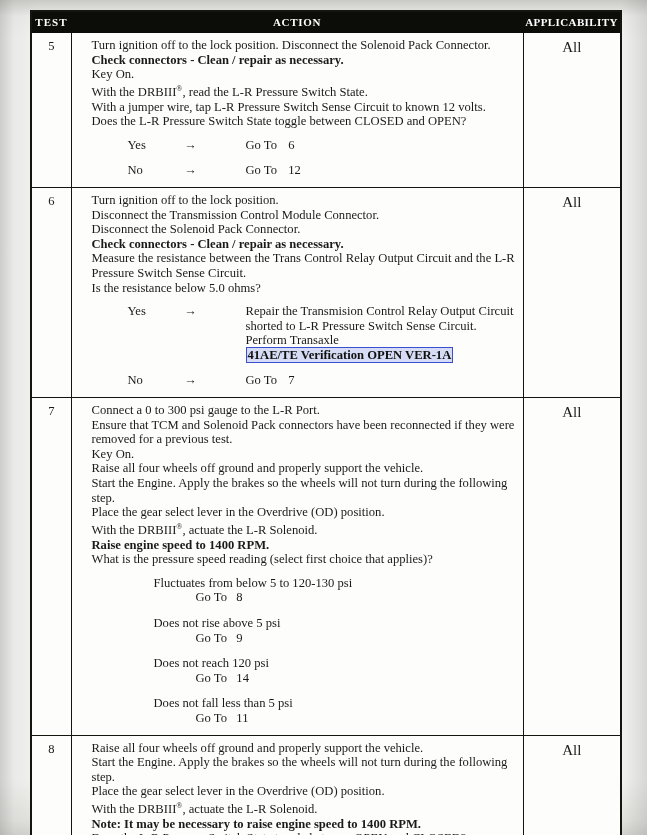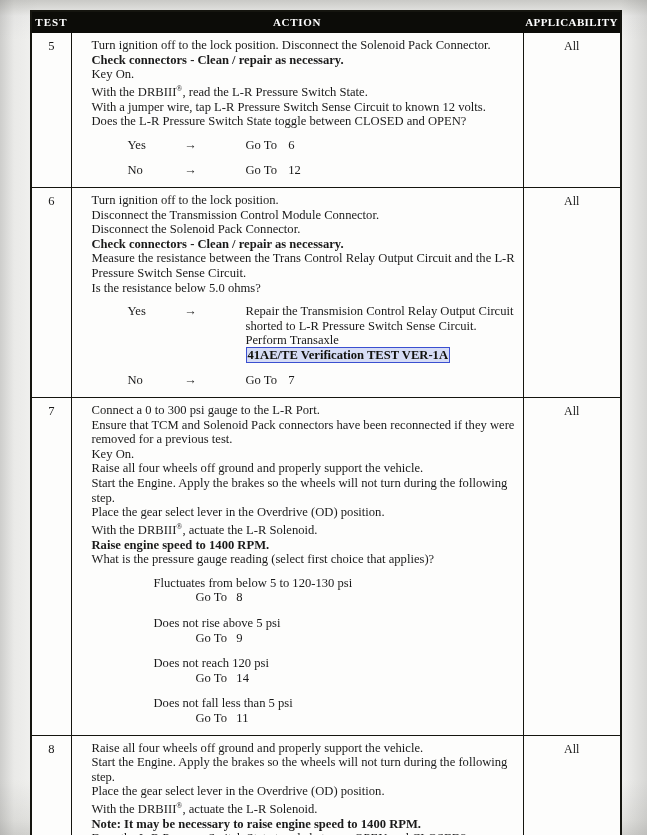--- a/index.html
+++ b/index.html
@@ -78,21 +78,21 @@
   tbody tr:first-child td { border-top: none; }
   tbody td:last-child { border-right: none; }
 
   td.test-no {
     text-align: center;
     font-size: 12.5px;
     padding: 6px 0 0 0;
   }
   td.appl {
     text-align: center;
-    font-size: 12px;
+    font-size: 15px;
     padding: 6px 0 0 0;
   }
   td.action {
     padding: 5px 7px 7px 20px;
     font-size: 12.6px;
     line-height: 14.6px;
   }
 
   .step { margin: 0; }
   .step.b { font-weight: bold; }
@@ -190,21 +190,21 @@
             <div class="step">Disconnect the Solenoid Pack Connector.</div>
             <div class="step b">Check connectors - Clean / repair as necessary.</div>
             <div class="step">Measure the resistance between the Trans Control Relay Output Circuit and the L-R Pressure Switch Sense Circuit.</div>
             <div class="step">Is the resistance below 5.0 ohms?</div>
             <div class="answers">
               <div class="ans-row">
                 <span class="ans-label">Yes</span>
                 <span class="ans-arrow">→</span>
                 <span class="ans-text">
                   <span class="cont">Repair the Transmision Control Relay Output Circuit shorted to L-R Pressure Switch Sense Circuit.</span>
-                  <span class="cont">Perform Transaxle <a class="xref" href="#">41AE/TE Verification TEST VER-1A</a></span>
+                  <span class="cont">Perform Transaxle <a class="xref" href="#">41AE/TE Verification OPEN VER-1A</a></span>
                 </span>
               </div>
               <div class="ans-row">
                 <span class="ans-label">No</span>
                 <span class="ans-arrow">→</span>
                 <span class="ans-text"><span class="goto-lbl">Go To</span><span> 7</span></span>
               </div>
             </div>
           </td>
           <td class="appl">All</td>
@@ -213,21 +213,21 @@
           <td class="test-no">7</td>
           <td class="action">
             <div class="step">Connect a 0 to 300 psi gauge to the L-R Port.</div>
             <div class="step">Ensure that TCM and Solenoid Pack connectors have been reconnected if they were removed for a previous test.</div>
             <div class="step">Key On.</div>
             <div class="step">Raise all four wheels off ground and properly support the vehicle.</div>
             <div class="step">Start the Engine. Apply the brakes so the wheels will not turn during the following step.</div>
             <div class="step">Place the gear select lever in the Overdrive (OD) position.</div>
             <div class="step">With the DRBIII<span class="reg">®</span>, actuate the L-R Solenoid.</div>
             <div class="step b">Raise engine speed to 1400 RPM.</div>
-            <div class="step">What is the pressure gauge reading (select first choice that applies)?</div>
+            <div class="step">What is the pressure speed reading (select first choice that applies)?</div>
             <div class="choices">
               <div class="choice"><span>Fluctuates from below 5 to 120-130 psi</span><span class="goto">Go To  8</span></div>
               <div class="choice"><span>Does not rise above 5 psi</span><span class="goto">Go To  9</span></div>
               <div class="choice"><span>Does not reach 120 psi</span><span class="goto">Go To  14</span></div>
               <div class="choice"><span>Does not fall less than 5 psi</span><span class="goto">Go To  11</span></div>
             </div>
           </td>
           <td class="appl">All</td>
         </tr>
         <tr>

